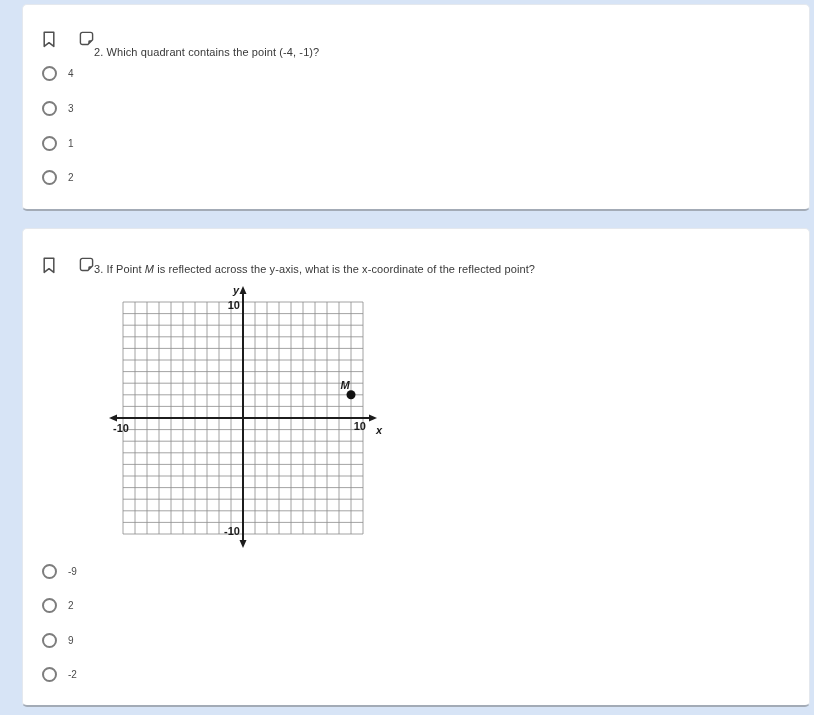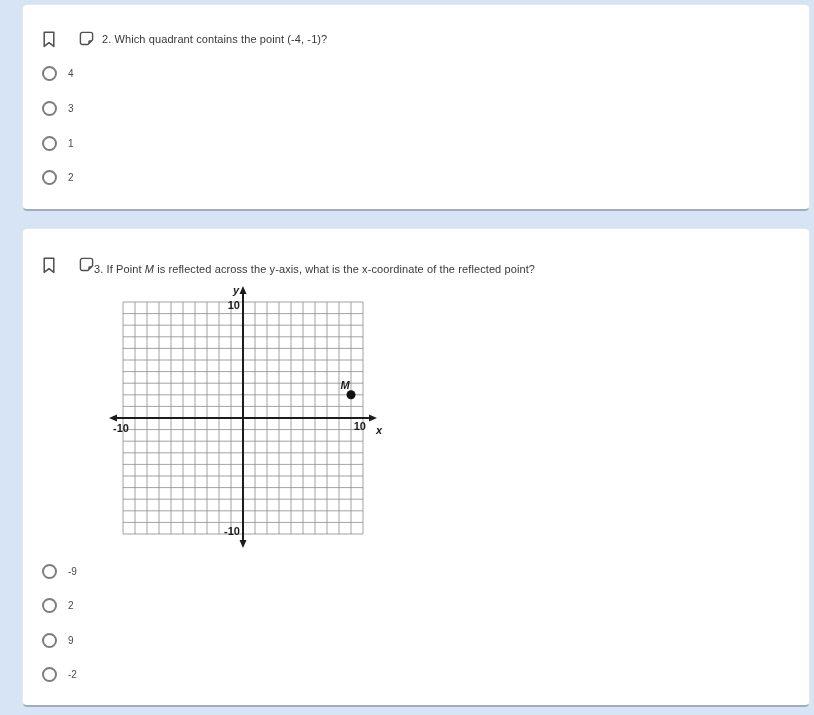--- a/index.html
+++ b/index.html
@@ -72,21 +72,21 @@
     <svg width="14" height="17" viewBox="0 0 14 17">
       <path d="M2.2 1.2 h9.6 v14.2 l-4.8 -3.7 -4.8 3.7 z" fill="none" stroke="#4f4f4f" stroke-width="1.5" stroke-linejoin="round"></path>
     </svg>
   </button>
   <button class="icon-btn" style="left:55px; top:26px;">
     <svg width="15" height="15" viewBox="0 0 15 15">
       <path d="M1.4 3.4 a2 2 0 0 1 2 -2 h8.2 a2 2 0 0 1 2 2 v5.4 l-4.7 4.7 h-5.5 a2 2 0 0 1 -2 -2 z" fill="none" stroke="#4f4f4f" stroke-width="1.4" stroke-linejoin="round"></path>
       <path d="M9.3 13.2 l4 -4 h-2.6 a1.4 1.4 0 0 0 -1.4 1.4 z" fill="#4f4f4f"></path>
     </svg>
   </button>
-  <div class="question-text" style="left:71px; top:28px;margin-left:8px;">
+  <div class="question-text" style="left:71px; top:41px;">
     <span>2. Which quadrant contains the point (-4, -1)?</span>
   </div>
 
   <div class="option-row" style="top:60px;">
     <span class="radio-circle"></span>
     <span class="option-label">4</span>
   </div>
   <div class="option-row" style="top:95px;">
     <span class="radio-circle"></span>
     <span class="option-label">3</span>

